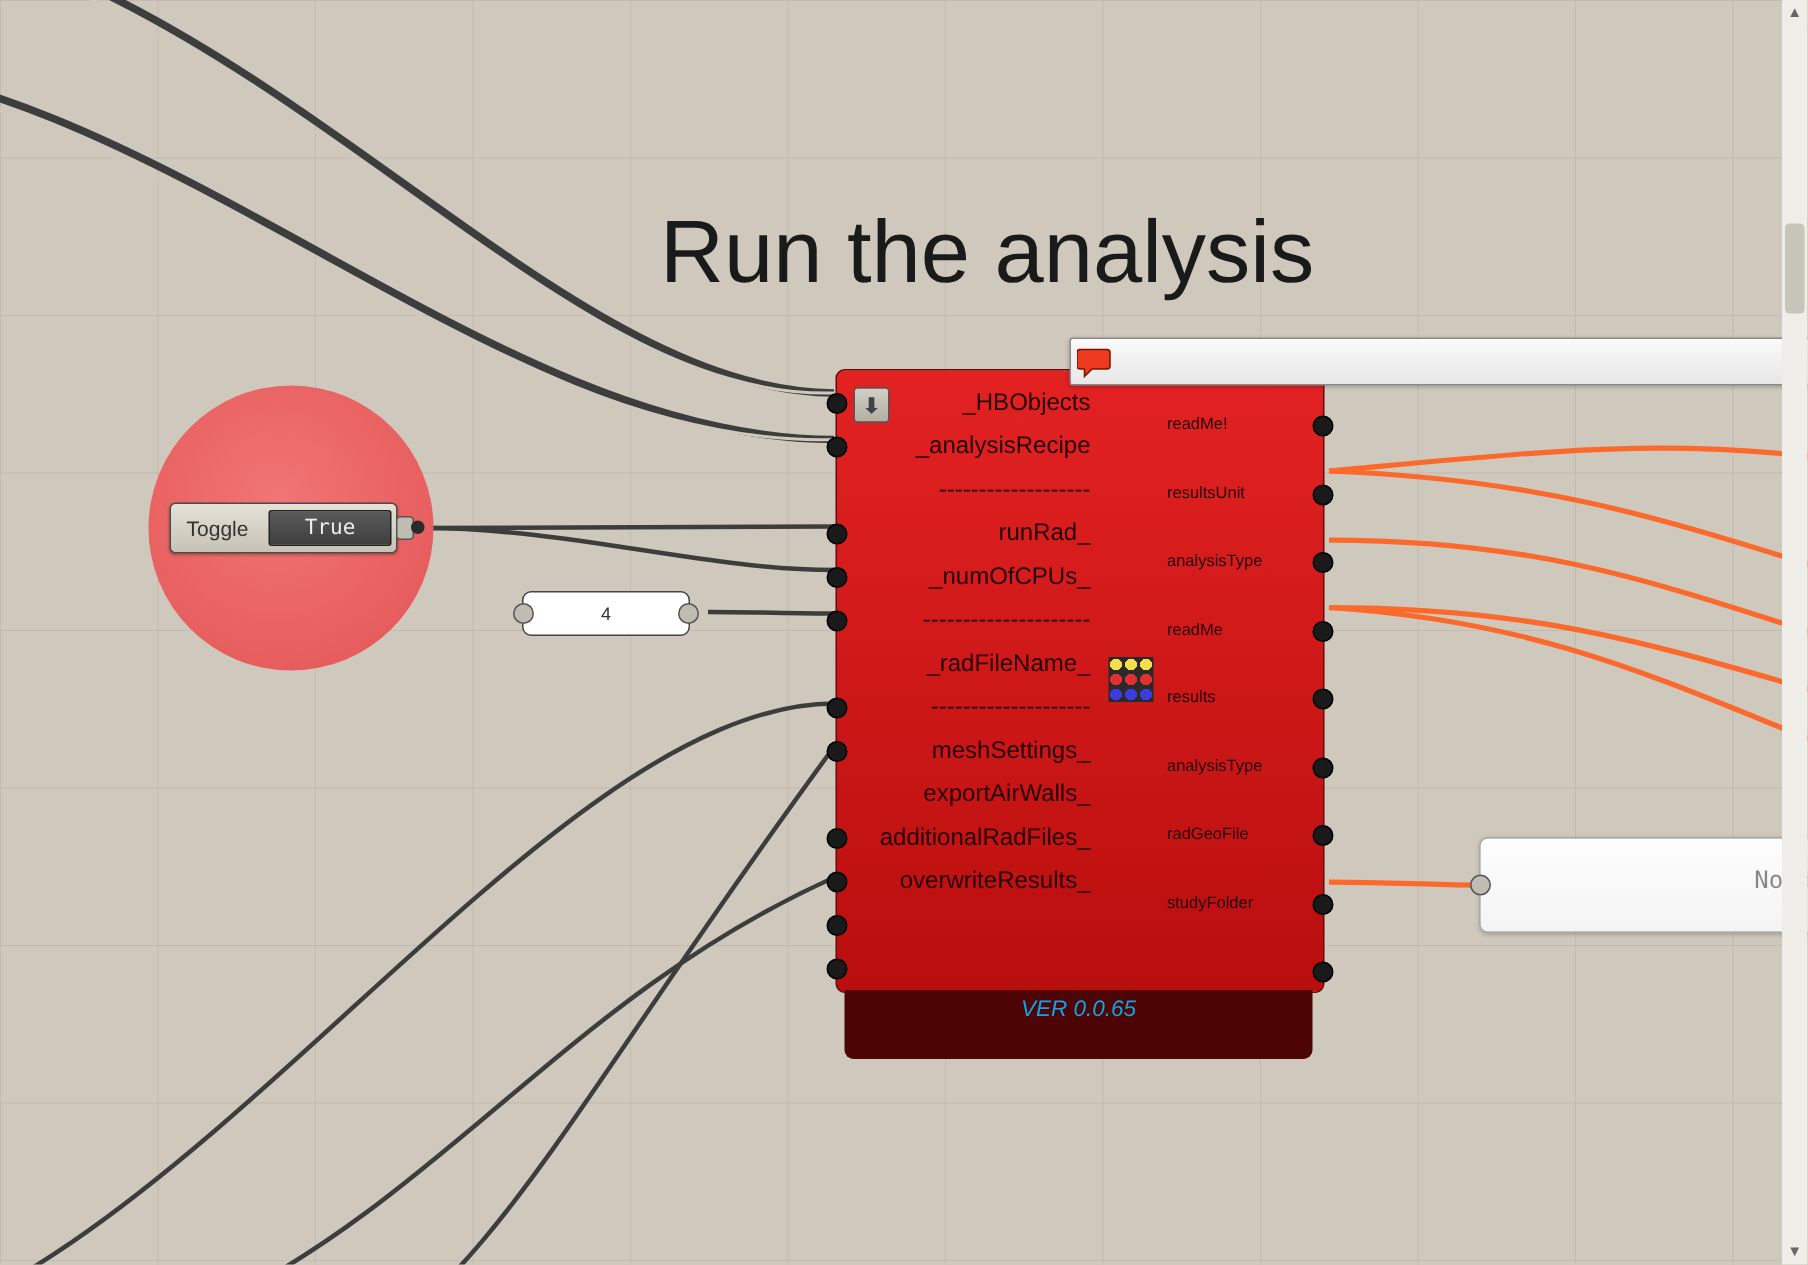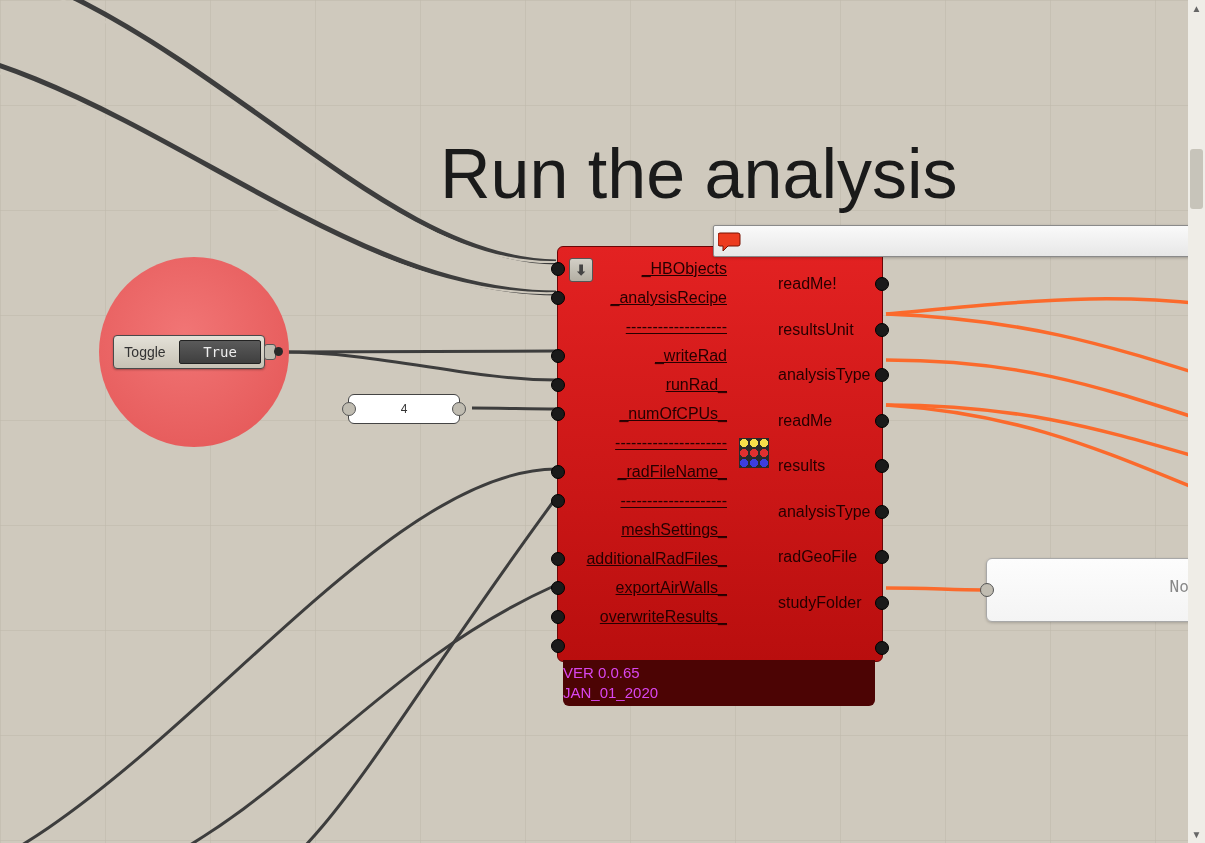--- a/index.html
+++ b/index.html
@@ -1,56 +1,56 @@
 <!DOCTYPE html>
 <html><head>
 <meta charset="utf-8">
 <style>
   html,body{margin:0;padding:0;width:1205px;height:843px;overflow:hidden;font-family:"Segoe UI",Arial,sans-serif;background:#cfc9bd;}
   #canvas{position:relative;width:1205px;height:843px;}
   svg.grid,svg.wires{position:absolute;top:0;left:0;width:1205px;height:843px;pointer-events:none;}
   svg.wires path{fill:none;}
 
-  .title{position:absolute;left:440px;top:134px;font-size:70px;font-weight:400;color:#1a1a1a;letter-spacing:0px;}
+  .title{position:absolute;left:440px;top:134px;font-size:59px;font-weight:400;color:#1a1a1a;letter-spacing:0px;}
 
   .circle{position:absolute;left:99px;top:257px;width:190px;height:190px;border-radius:50%;background:radial-gradient(circle at 45% 40%,#f17575,#e35454);}
 
   .toggle{position:absolute;left:113px;top:335px;width:150px;height:32px;background:linear-gradient(#e4e1d8,#c7c2b5);border:1px solid #4a4a4a;border-radius:4px;display:flex;align-items:center;box-shadow:0 1px 2px rgba(0,0,0,0.3);}
   .toggle .lbl{flex:0 0 62px;text-align:center;font-size:14px;color:#333;}
   .toggle .val{flex:1;margin:3px;background:linear-gradient(#5a5a5a,#3f3f3f);border:1px solid #222;border-radius:2px;color:#eee;font-family:Consolas,monospace;font-size:14px;text-align:center;line-height:22px;}
   .grip{position:absolute;left:264px;top:344px;width:10px;height:14px;background:#c0bcb1;border:1px solid #555;border-radius:3px;}
   .grip::after{content:"";position:absolute;right:-8px;top:2px;width:9px;height:9px;background:#2a2a2a;border-radius:50%;}
 
   .numbox{position:absolute;left:348px;top:394px;width:110px;height:28px;background:#fff;border:1px solid #444;border-radius:6px;display:flex;align-items:center;justify-content:center;font-size:12px;color:#333;}
   .numbox .npL{position:absolute;left:-7px;top:7px;width:12px;height:12px;border:1px solid #555;border-radius:50%;background:#c0bcb1;}
   .numbox .npR{position:absolute;right:-7px;top:7px;width:12px;height:12px;border:1px solid #555;border-radius:50%;background:#c0bcb1;}
 
   
   .comp{position:absolute;left:557px;top:246px;width:324px;height:460px;}
   .compBody{position:absolute;left:0;top:0;width:324px;height:414px;border-radius:6px;
     background:linear-gradient(#e32222,#b90e0e);border:1px solid #6a0606;}
   .compFoot{position:absolute;left:6px;top:414px;width:312px;height:46px;background:#4c0404;border-radius:0 0 6px 6px;}
-  .compFoot span{display:block;text-align:left;color:#d946ef;font-size:15px;line-height:20px;}
+  .compFoot span{display:block;text-align:center;color:#0ea5e9;font-size:15px;line-height:20px;font-style:italic;}
   .compFoot span:first-child{padding-top:3px;}
   .arrowBox{position:absolute;left:11px;top:11px;width:22px;height:22px;background:linear-gradient(#d2cfc6,#b3afa3);border:1px solid #555;border-radius:3px;display:flex;align-items:center;justify-content:center;font-size:14px;color:#444;font-weight:bold;}
   .iconGrid{position:absolute;left:181px;top:191px;width:30px;height:30px;background:
     radial-gradient(circle 4px at 5px 5px, #f6de4a 99%, transparent 100%),
     radial-gradient(circle 4px at 15px 5px, #f6de4a 99%, transparent 100%),
     radial-gradient(circle 4px at 25px 5px, #f6de4a 99%, transparent 100%),
     radial-gradient(circle 4px at 5px 15px, #e03030 99%, transparent 100%),
     radial-gradient(circle 4px at 15px 15px, #e03030 99%, transparent 100%),
     radial-gradient(circle 4px at 25px 15px, #e03030 99%, transparent 100%),
     radial-gradient(circle 4px at 5px 25px, #3d3ddf 99%, transparent 100%),
     radial-gradient(circle 4px at 15px 25px, #3d3ddf 99%, transparent 100%),
     radial-gradient(circle 4px at 25px 25px, #3d3ddf 99%, transparent 100%),
     #2a2a2a;}
 
   .inputs{position:absolute;left:0;top:7px;width:175px;color:#260000;font-size:16px;}
-  .inputs div{height:29px;line-height:29px;text-align:right;padding-right:6px;white-space:nowrap;text-decoration:underline;}
-  .outputs{position:absolute;left:220px;top:14px;width:104px;color:#260000;font-size:16px;}
+  .inputs div{height:29px;line-height:29px;text-align:right;padding-right:6px;white-space:nowrap;}
+  .outputs{position:absolute;left:220px;top:14px;width:104px;color:#260000;font-size:11px;}
   .outputs div{height:45.5px;line-height:45.5px;padding-left:0;white-space:nowrap;}
   .nodeIn,.nodeOut{position:absolute;width:12px;height:12px;background:#1a1a1a;border-radius:50%;border:1px solid #000;}
   .nodeIn{left:-7px;} .nodeOut{right:-7px;}
 
   
   .tip{position:absolute;left:713px;top:225px;min-width:480px;height:30px;background:linear-gradient(#fafafa,#e7e7e7);border:1px solid #8a8a8a;border-radius:2px;display:flex;align-items:center;font-size:14px;color:#333;padding-right:36px;box-shadow:0 1px 3px rgba(0,0,0,0.25);}
   .tip .bubble{width:20px;height:16px;margin:0 8px 0 6px;position:relative;}
   .tip .bubble svg{position:absolute;top:-2px;left:-2px;}
 
   
@@ -116,29 +116,28 @@
   </div>
 
   <div class="comp">
     <div class="compBody">
       <div class="arrowBox">⬇</div>
       <div class="iconGrid"></div>
       <div class="inputs" id="inputsCol">
           <div>_HBObjects</div>
           <div>_analysisRecipe</div>
           <div>-------------------</div>
-          <div>_writeRad</div>
           <div>runRad_</div>
           <div>_numOfCPUs_</div>
           <div>---------------------</div>
           <div>_radFileName_</div>
           <div>--------------------</div>
           <div>meshSettings_</div>
+          <div>exportAirWalls_</div>
           <div>additionalRadFiles_</div>
-          <div>exportAirWalls_</div>
           <div>overwriteResults_</div>
         </div>
       <div class="outputs" id="outputsCol">
           <div>readMe!</div>
           <div>resultsUnit</div>
           <div>analysisType</div>
           <div>readMe</div>
           <div>results</div>
           <div>analysisType</div>
           <div>radGeoFile</div>
@@ -164,21 +163,20 @@
           <div class="nodeOut" style="top: 166.5px;"></div>
           <div class="nodeOut" style="top: 212px;"></div>
           <div class="nodeOut" style="top: 257.5px;"></div>
           <div class="nodeOut" style="top: 303px;"></div>
           <div class="nodeOut" style="top: 348.5px;"></div>
           <div class="nodeOut" style="top: 394px;"></div>
         </div>
     </div>
     <div class="compFoot">
       <span>VER 0.0.65</span>
-      <span>JAN_01_2020</span>
     </div>
   </div>
 
   <div class="tip">
     <span class="bubble">
       <svg width="24" height="22">
           <path d="M2 2 h18 a2 2 0 0 1 2 2 v9 a2 2 0 0 1 -2 2 h-10 l-5 5 v-5 h-3 a2 2 0 0 1 -2 -2 v-9 a2 2 0 0 1 2 -2 z" fill="#ec3b1f" stroke="#7a1000" stroke-width="1"></path>
         </svg>
     </span>
   </div>

